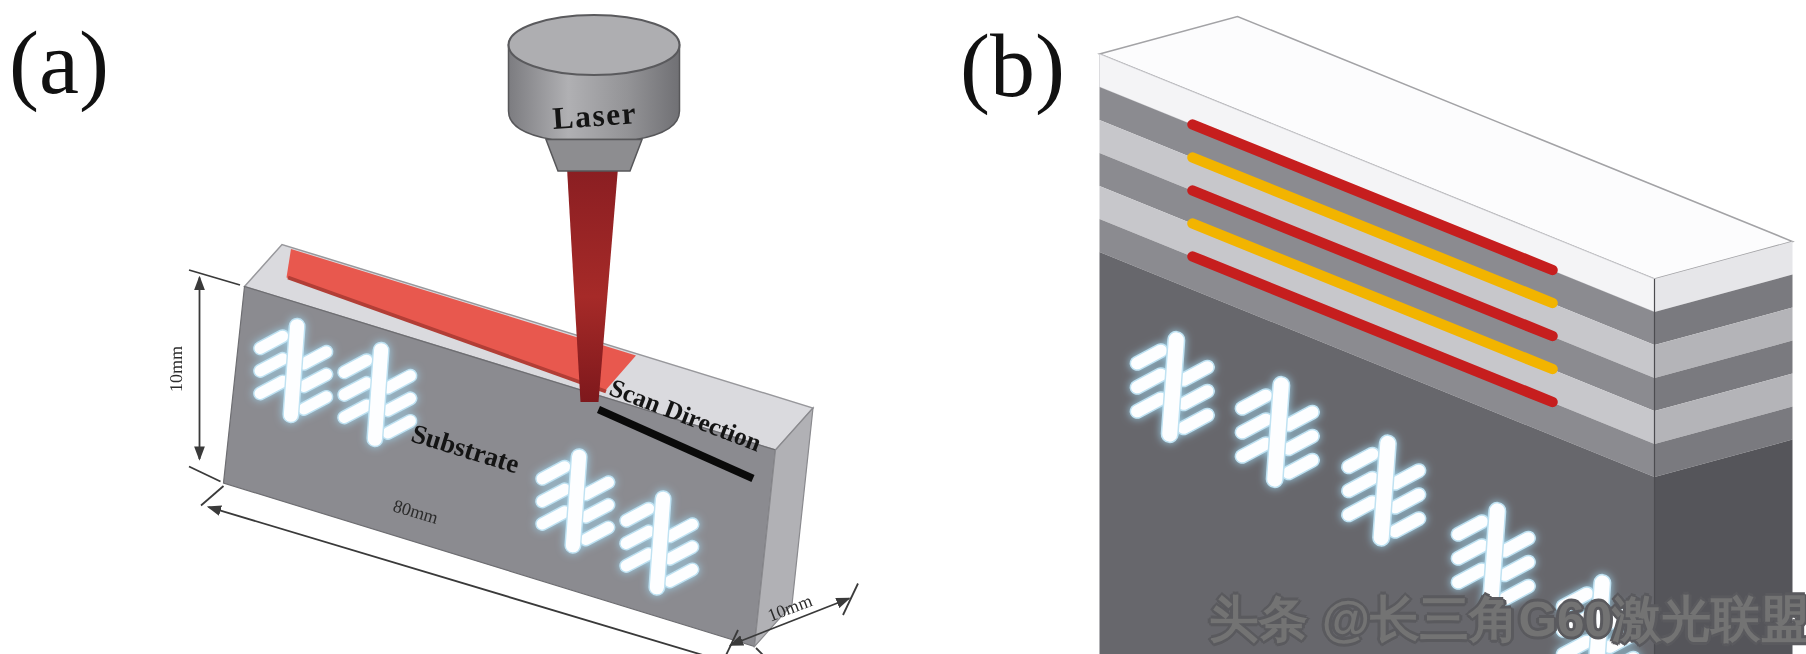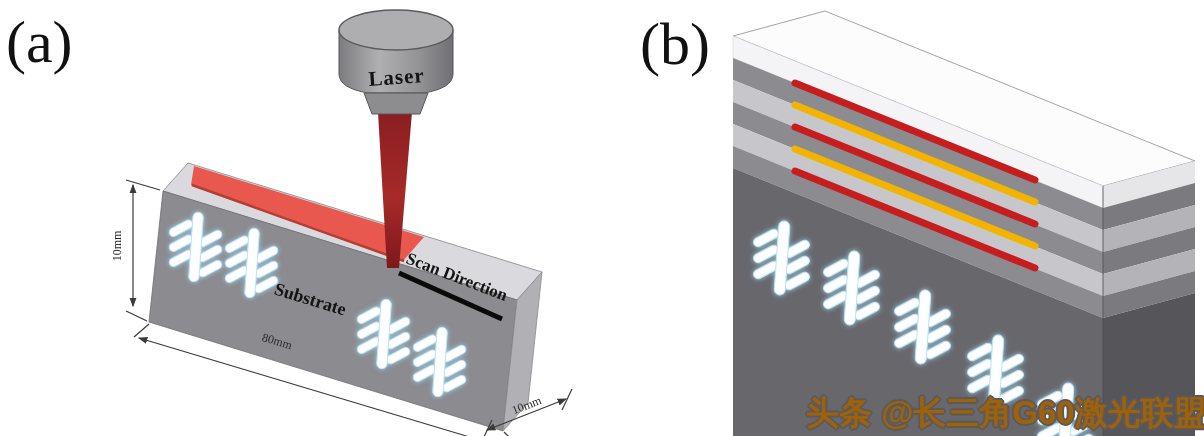--- a/index.html
+++ b/index.html
@@ -8,21 +8,21 @@
     font-family:"Liberation Serif", serif;
   }
   .stage svg{position:absolute;left:0;top:0;}
   .panel-label{font-size:60px;fill:#111;font-family:"Liberation Serif",serif;}
   .part-label{font-weight:bold;fill:#141414;font-family:"Liberation Serif",serif;}
   .dim-text{font-size:12px;fill:#2b2b2b;font-family:"Liberation Serif",serif;}
   .dim-line{stroke:#3a3a3a;stroke-width:1.2;fill:none;}
   .watermark{
     position:absolute;left:806px;top:391px;width:398px;
     font-family:"Liberation Sans",sans-serif;
-    font-size:33px;font-weight:700;letter-spacing:0px;color:#a16207;white-space:nowrap;
+    font-size:33px;font-weight:700;letter-spacing:0px;color:#737373;white-space:nowrap;
     text-shadow:-2px 0 0 #5a5a5e, 2px 0 0 #5a5a5e, 0 -2px 0 #5a5a5e, 0 2px 0 #5a5a5e,
                 -1px -1px 0 #5a5a5e, 1px 1px 0 #5a5a5e, 1px -1px 0 #5a5a5e, -1px 1px 0 #5a5a5e;
   }
 </style>
 </head>
 <body>
 
 <div class="stage">
 <svg width="1204" height="436" viewBox="0 0 1204 436">
   <defs>

